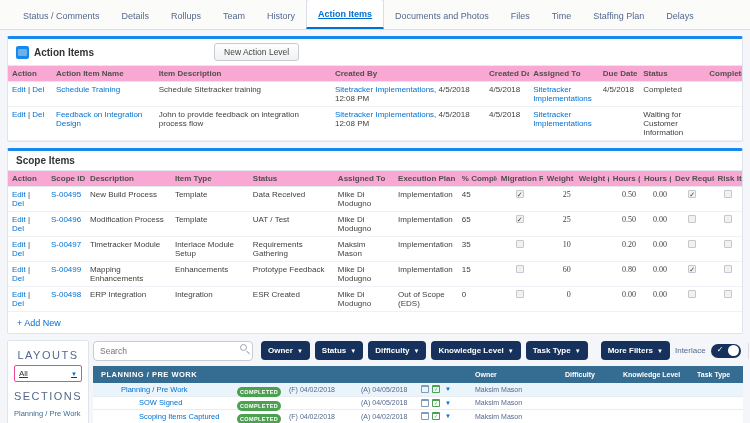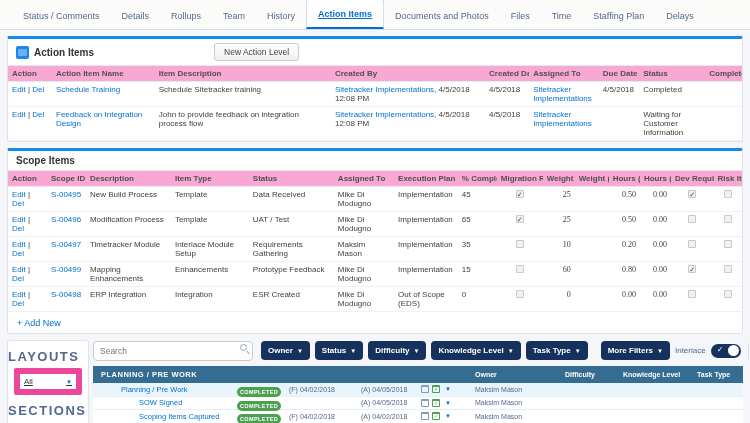--- a/index.html
+++ b/index.html
@@ -28,22 +28,22 @@
   .num { text-align:right;font-family:Liberation Serif, serif; }
   .ctr { text-align:center; }
   .chk { display:inline-block; width:8px; height:8px; border:1px solid #c4c8ce; background:#f1f1f0; border-radius:1px;
          font-size:7px; line-height:8px; text-align:center; color:#555; }
   .chk.checked { color:#3e3e3c; }
   .addnew { font-size:9px; padding:5px 9px; display:inline-block; }
 
   
   .tracker { display:flex; margin:6px 7px 0; align-items:flex-start; }
   .sidebar { width:82px; flex:0 0 auto; background:#fff; border:1px solid #dfe4ec; border-radius:2px; padding-top:6px; }
-  .side-head { font-size:13px; font-weight:bold; letter-spacing:1.5px; color:#54698d; text-align:left; margin:2px 0 4px; }
-  .layout-select { margin:0 6px 8px; border:6px solid #ec4899; border-radius:2px; background:#fff; font-size:8px; color:#333;
+  .side-head { font-size:11px; font-weight:normal; letter-spacing:1.5px; color:#54698d; text-align:center; margin:2px 0 4px; }
+  .layout-select { margin:0 6px 8px; border:1px solid #ec4899; border-radius:2px; background:#fff; font-size:8px; color:#333;
     padding:3px 4px; display:flex; justify-content:space-between; align-items:center; cursor:pointer;text-decoration:underline; }
   .side-item { font-size:7.5px; color:#3c6e91; padding:3px 6px; cursor:pointer; line-height:1.25; }
 
   .main { flex:1; margin-left:4px; min-width:0; }
   .toolbar { display:flex; align-items:center; margin-bottom:5px; }
   .search-box { position:relative; width:160px; flex:0 0 auto; margin-right:8px; }
   .search-box input { width:100%; border:1px solid #c8ccd2; border-radius:4px; font-size:8.5px; padding:4px 18px 4px 6px;
     font-family:"Liberation Sans",sans-serif; color:#333; background:#fff; outline:none; }
   .mag { position:absolute; right:6px; top:4px; width:7px; height:7px; border:1.3px solid #9aa5b1; border-radius:50%; }
   .mag:after { content:""; position:absolute; width:4px; height:1.3px; background:#9aa5b1; transform:rotate(45deg); left:5px; top:7px; }

